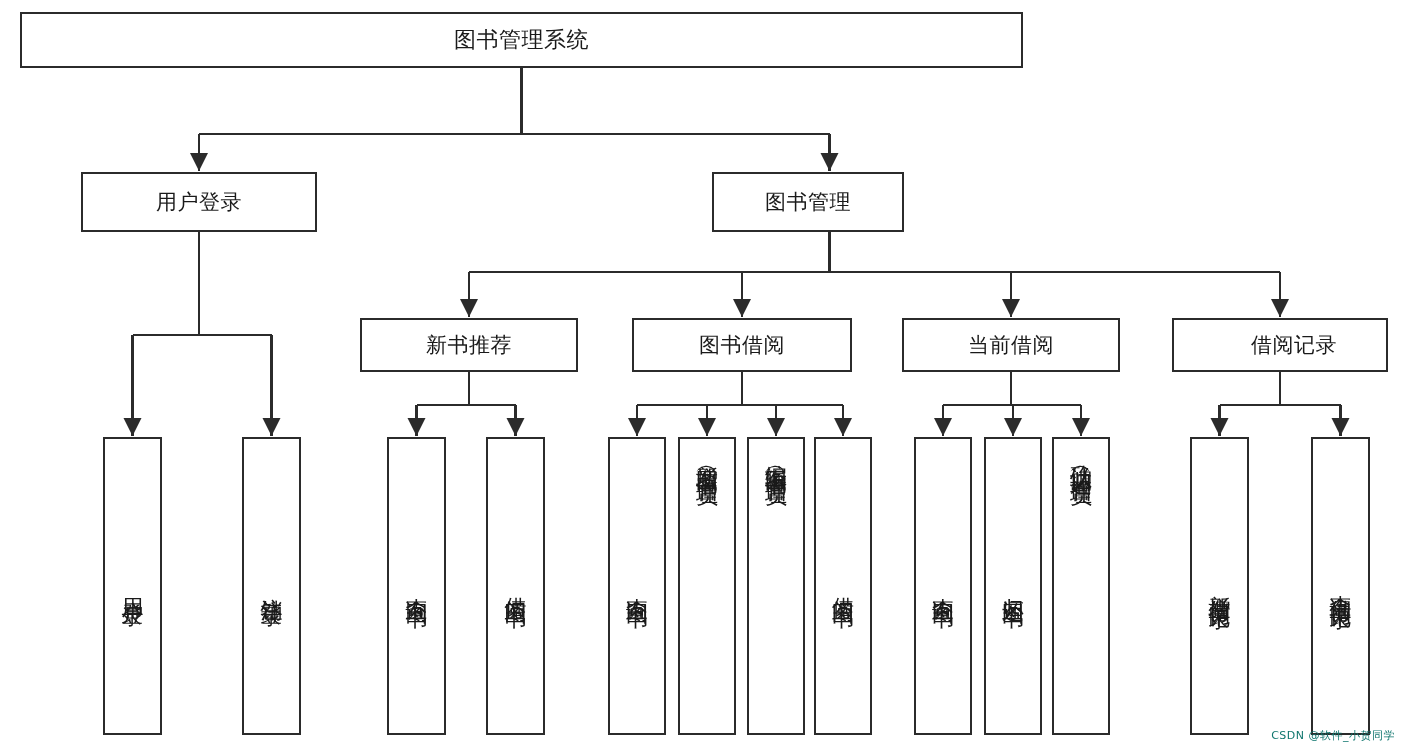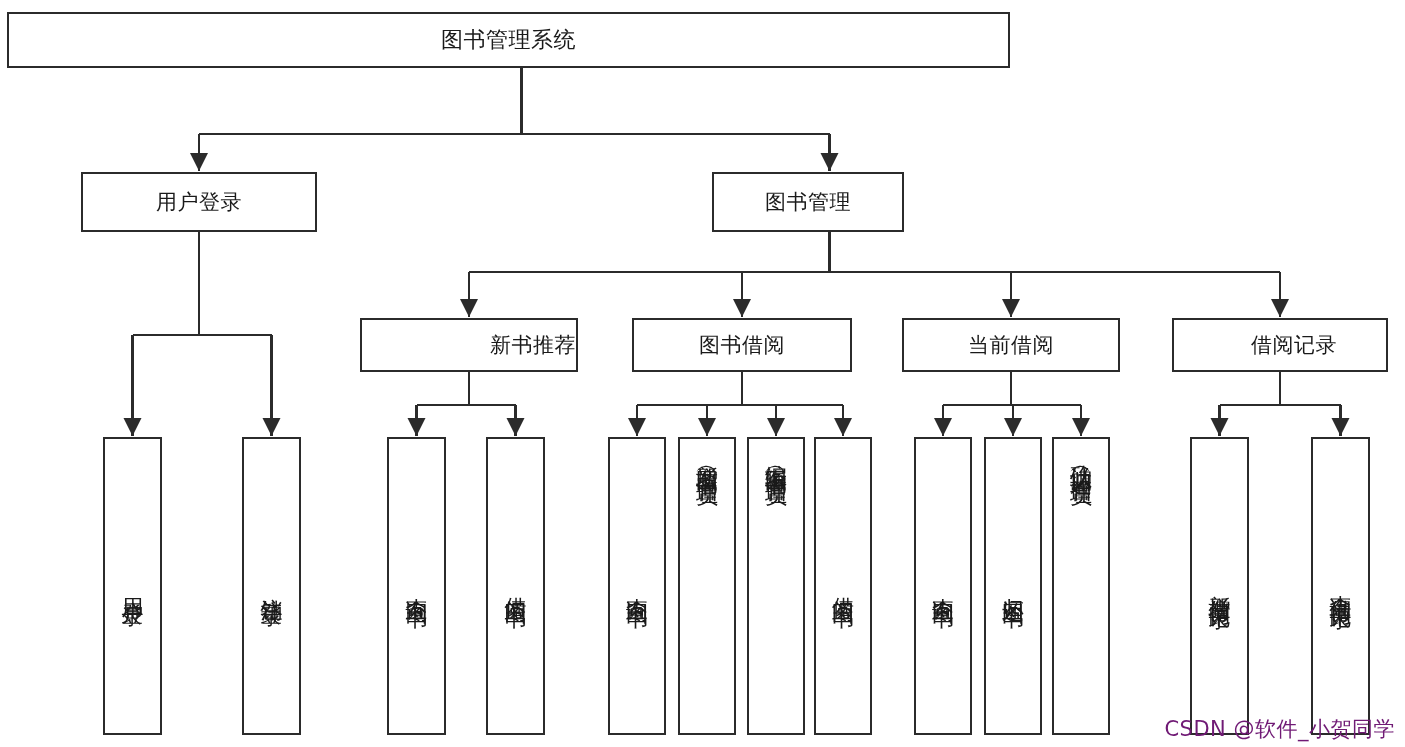--- a/index.html
+++ b/index.html
@@ -63,22 +63,22 @@
     white-space: nowrap;
     margin: 0 auto;
   }
   .node.vert.mid .node-label {
     margin-top: 0;
   }
   .watermark {
     position: absolute;
     right: 10px;
     bottom: 4px;
-    font-size: 21px;
-    color: #701a75;
+    font-size: 11px;
+    color: #0f766e;
     letter-spacing: 0.5px;
     white-space: nowrap;
     user-select: none;
     text-align: right;
   }
 </style>
 </head>
 <body>
 
 <div id="canvas">
@@ -130,30 +130,30 @@
       <line x1="1081" y1="405" x2="1081" y2="436" stroke="#2b2b2b" stroke-width="2.4" shape-rendering="crispEdges"></line>
       <path d="M 1072 418 L 1090 418 L 1081 436 Z" fill="#2b2b2b"></path>
       <line x1="1280" y1="372" x2="1280" y2="405" stroke="#2b2b2b" stroke-width="2.4" shape-rendering="crispEdges"></line>
       <line x1="1219.5" y1="405" x2="1340.5" y2="405" stroke="#2b2b2b" stroke-width="2.4" shape-rendering="crispEdges"></line>
       <line x1="1219.5" y1="405" x2="1219.5" y2="436" stroke="#2b2b2b" stroke-width="2.4" shape-rendering="crispEdges"></line>
       <path d="M 1210.5 418 L 1228.5 418 L 1219.5 436 Z" fill="#2b2b2b"></path>
       <line x1="1340.5" y1="405" x2="1340.5" y2="436" stroke="#2b2b2b" stroke-width="2.4" shape-rendering="crispEdges"></line>
       <path d="M 1331.5 418 L 1349.5 418 L 1340.5 436 Z" fill="#2b2b2b"></path>
     </svg>
   <div id="nodes">
-      <div class="node horiz root" style="left: 7px; top: 12px; width: 1003px; height: 56px;">
+      <div class="node horiz root" style="left: 20px; top: 12px; width: 1003px; height: 56px;">
         <span class="node-label">图书管理系统</span>
       </div>
       <div class="node horiz" style="left: 81px; top: 172px; width: 236px; height: 60px;">
         <span class="node-label">用户登录</span>
       </div>
       <div class="node horiz" style="left: 712px; top: 172px; width: 192px; height: 60px;">
         <span class="node-label">图书管理</span>
       </div>
-      <div class="node horiz" style="left: 360px; top: 318px; width: 218px; height: 54px; justify-content: flex-end;">
+      <div class="node horiz" style="left: 360px; top: 318px; width: 218px; height: 54px;">
         <span class="node-label">新书推荐</span>
       </div>
       <div class="node horiz" style="left: 632px; top: 318px; width: 220px; height: 54px;">
         <span class="node-label">图书借阅</span>
       </div>
       <div class="node horiz" style="left: 902px; top: 318px; width: 218px; height: 54px;">
         <span class="node-label">当前借阅</span>
       </div>
       <div class="node horiz" style="left: 1172px; top: 318px; width: 216px; height: 54px; padding-left: 28px;">
         <span class="node-label">借阅记录</span>

